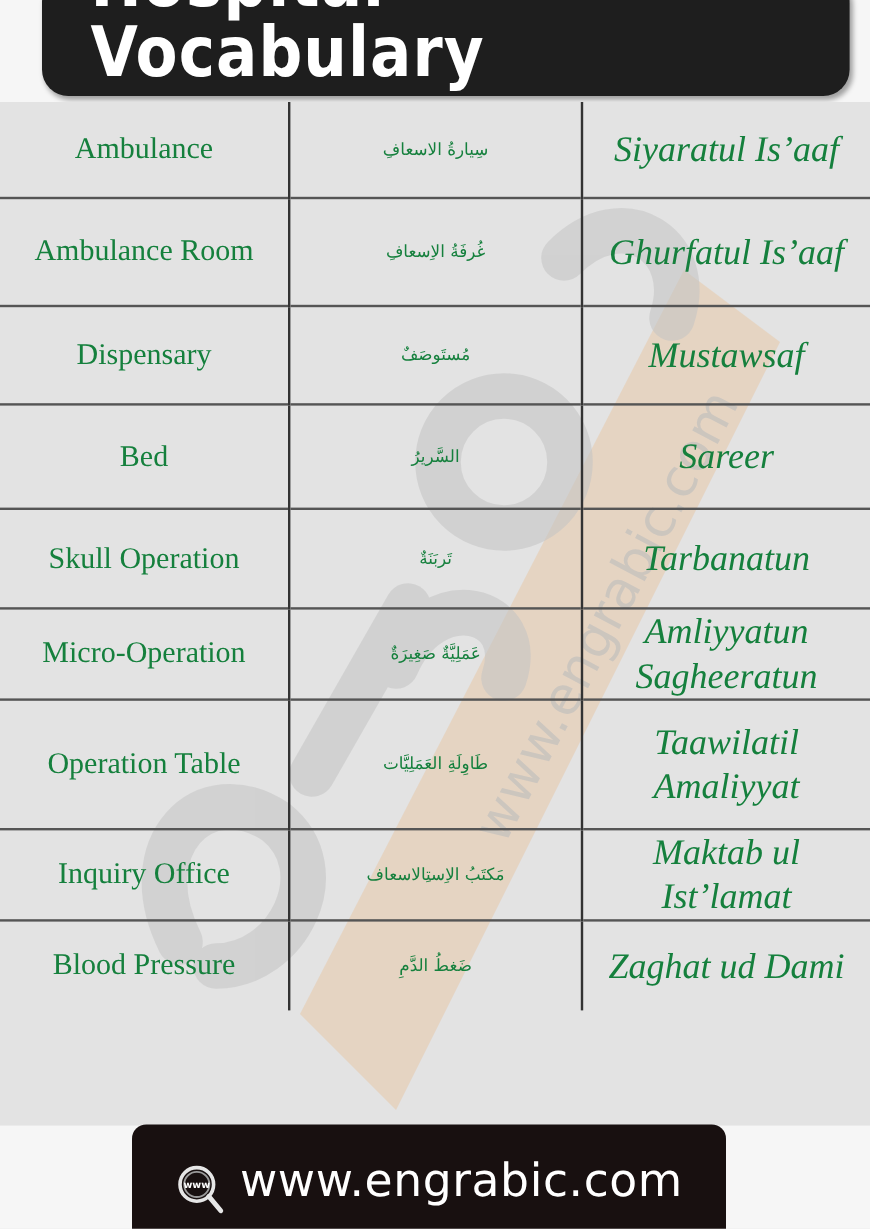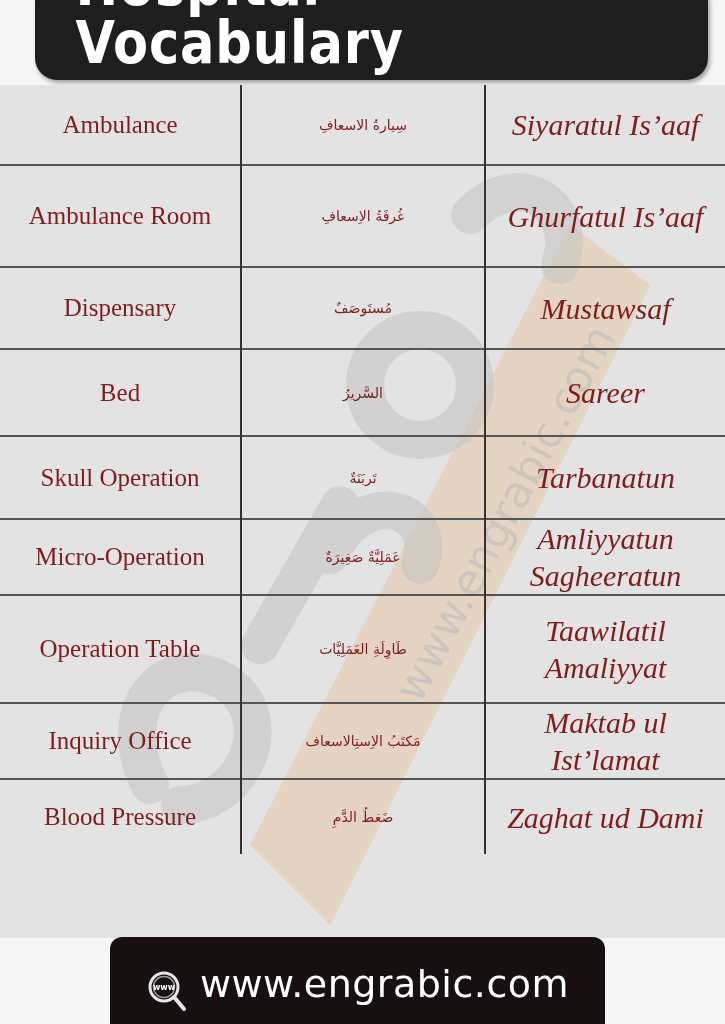--- a/index.html
+++ b/index.html
@@ -43,21 +43,21 @@
     table.vocab {
       position: absolute;
       left: 0; top: 0;
       width: 725px;
       border-collapse: collapse;
     }
     table.vocab td {
       text-align: center;
       vertical-align: middle;
       border-top: 2px solid #555;
-      color: #7f1d1d;
+      color: #15803d;
       padding: 0 4px;
     }
     table.vocab tr:first-child td { border-top: none; }
     td.col-en {
       width: 241px;
       font-size: 25px;
       border-right: 2px solid #333;
     }
     td.col-ar {
       width: 244px;
@@ -113,21 +113,21 @@
     <text x="420" y="620" transform="rotate(-62 420 620)" font-family="DejaVu Sans, sans-serif" font-size="44" fill="#bdbdbd" opacity="0.6">www.engrabic.com</text>
   </svg>
 
   <table class="vocab">
     <tbody id="vocab-body">
         <tr style="height: 80px;">
           <td class="col-en">Ambulance</td>
           <td class="col-ar">سِيارةُ الاسعافِ</td>
           <td class="col-tr">Siyaratul Is’aaf</td>
         </tr>
-        <tr style="height: 102px;">
+        <tr style="height: 90px;">
           <td class="col-en">Ambulance  Room</td>
           <td class="col-ar">غُرفَةُ الاِسعافِ</td>
           <td class="col-tr">Ghurfatul Is’aaf</td>
         </tr>
         <tr style="height: 82px;">
           <td class="col-en">Dispensary</td>
           <td class="col-ar">مُستَوصَفٌ</td>
           <td class="col-tr">Mustawsaf</td>
         </tr>
         <tr style="height: 87px;">

